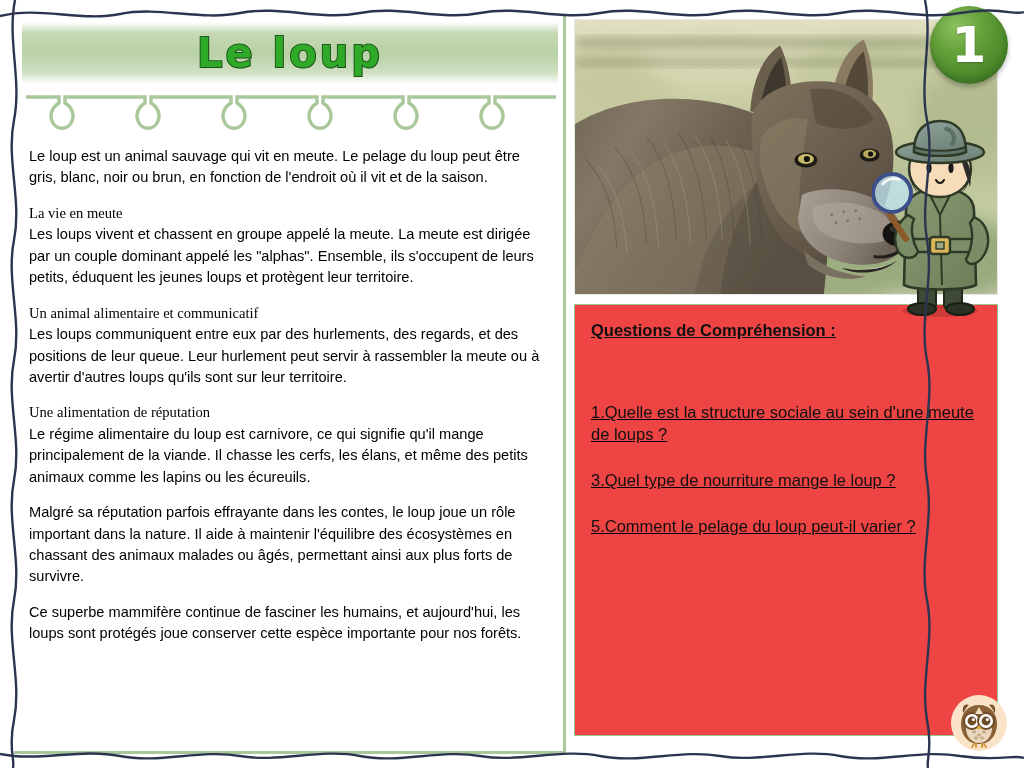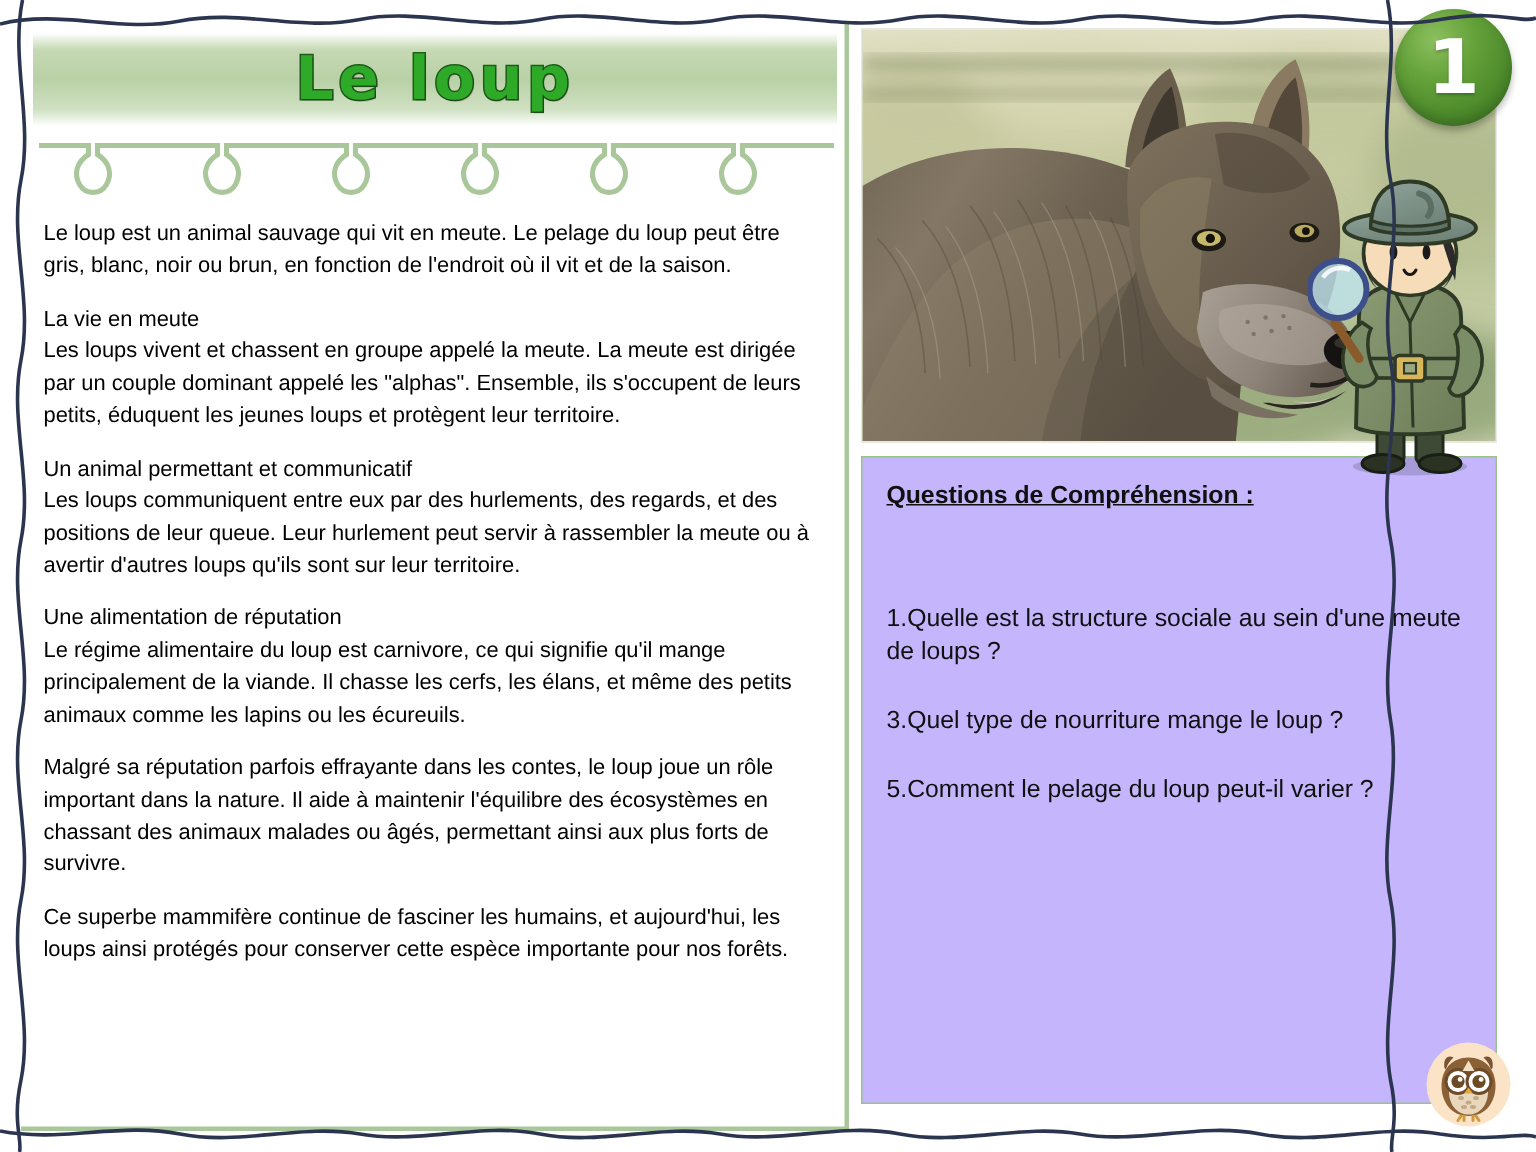--- a/index.html
+++ b/index.html
@@ -86,21 +86,21 @@
     position: absolute;
     left: 15px;
     top: 132px;
     width: 522px;
     font-size: 14.6px;
     line-height: 1.47;
     color: #000000;
   }
   #body-text .para { margin-bottom: 14px; }
   #body-text .para:last-child { margin-bottom: 0; }
-  #body-text .sub { display: block; }
+  #body-text .sub { display: block; font-family: Liberation Serif, serif; }
 
   
   #right-col {
     position: absolute;
     left: 572px;
     top: 14px;
     width: 440px;
     height: 742px;
     z-index: 5;
   }
@@ -153,23 +153,24 @@
   }
   #detective svg { display: block; width: 100%; height: 100%; }
 
   
   #questions-panel {
     position: absolute;
     left: 2px;
     top: 290px;
     width: 424px;
     height: 432px;
-    background: #c4b5fd;
+    background: #ef4444;
     border: 1px solid #9cc08e;
     padding: 14px 14px 10px 16px;
+    text-decoration: underline;
   }
   .q-head {
     font-size: 16.5px;
     font-weight: bold;
     color: #101010;
     text-decoration: underline;
     line-height: 1.34;
   }
   #questions-list { margin-top: 60px; }
   .q-item {
@@ -236,24 +237,24 @@
         <path d="M344,3 H377 C377,3 377,3 377,9 C369,14 367,22 371,29 C375,36 385,36 389,29
                  C393,22 391,14 383,9 C383,3 383,3 383,3 H430"></path>
         <path d="M430,3 H463 C463,3 463,3 463,9 C455,14 453,22 457,29 C461,36 471,36 475,29
                  C479,22 477,14 469,9 C469,3 469,3 469,3 H530"></path>
       </g>
     </svg>
 
     <div id="body-text">
         <div class="para"><span>Le loup est un animal sauvage qui vit en meute. Le pelage du loup peut être gris, blanc, noir ou brun, en fonction de l'endroit où il vit et de la saison.</span></div>
         <div class="para"><span class="sub">La vie en meute</span><span>Les loups vivent et chassent en groupe appelé la meute. La meute est dirigée par un couple dominant appelé les "alphas". Ensemble, ils s'occupent de leurs petits, éduquent les jeunes loups et protègent leur territoire.</span></div>
-        <div class="para"><span class="sub">Un animal permettant et communicatif</span><span>Les loups communiquent entre eux par des hurlements, des regards, et des positions de leur queue. Leur hurlement peut servir à rassembler la meute ou à avertir d'autres loups qu'ils sont sur leur territoire.</span></div>
+        <div class="para"><span class="sub">Un animal alimentaire et communicatif</span><span>Les loups communiquent entre eux par des hurlements, des regards, et des positions de leur queue. Leur hurlement peut servir à rassembler la meute ou à avertir d'autres loups qu'ils sont sur leur territoire.</span></div>
         <div class="para"><span class="sub">Une alimentation de réputation</span><span>Le régime alimentaire du loup est carnivore, ce qui signifie qu'il mange principalement de la viande. Il chasse les cerfs, les élans, et même des petits animaux comme les lapins ou les écureuils.</span></div>
         <div class="para"><span>Malgré sa réputation parfois effrayante dans les contes, le loup joue un rôle important dans la nature. Il aide à maintenir l'équilibre des écosystèmes en chassant des animaux malades ou âgés, permettant ainsi aux plus forts de survivre.</span></div>
-        <div class="para"><span>Ce superbe mammifère continue de fasciner les humains, et aujourd'hui, les loups ainsi protégés pour conserver cette espèce importante pour nos forêts.</span></div>
+        <div class="para"><span>Ce superbe mammifère continue de fasciner les humains, et aujourd'hui, les loups sont protégés joue conserver cette espèce importante pour nos forêts.</span></div>
       </div>
   </div>
 
   <div id="right-col">
 
     <div id="wolf-photo">
       <svg id="wolf-svg" viewBox="0 0 424 276" preserveAspectRatio="xMidYMid slice">
         <defs>
           <linearGradient id="bgGrad" x1="0" y1="0" x2="0" y2="1">
             <stop offset="0%" stop-color="#e2e0c4"></stop>

